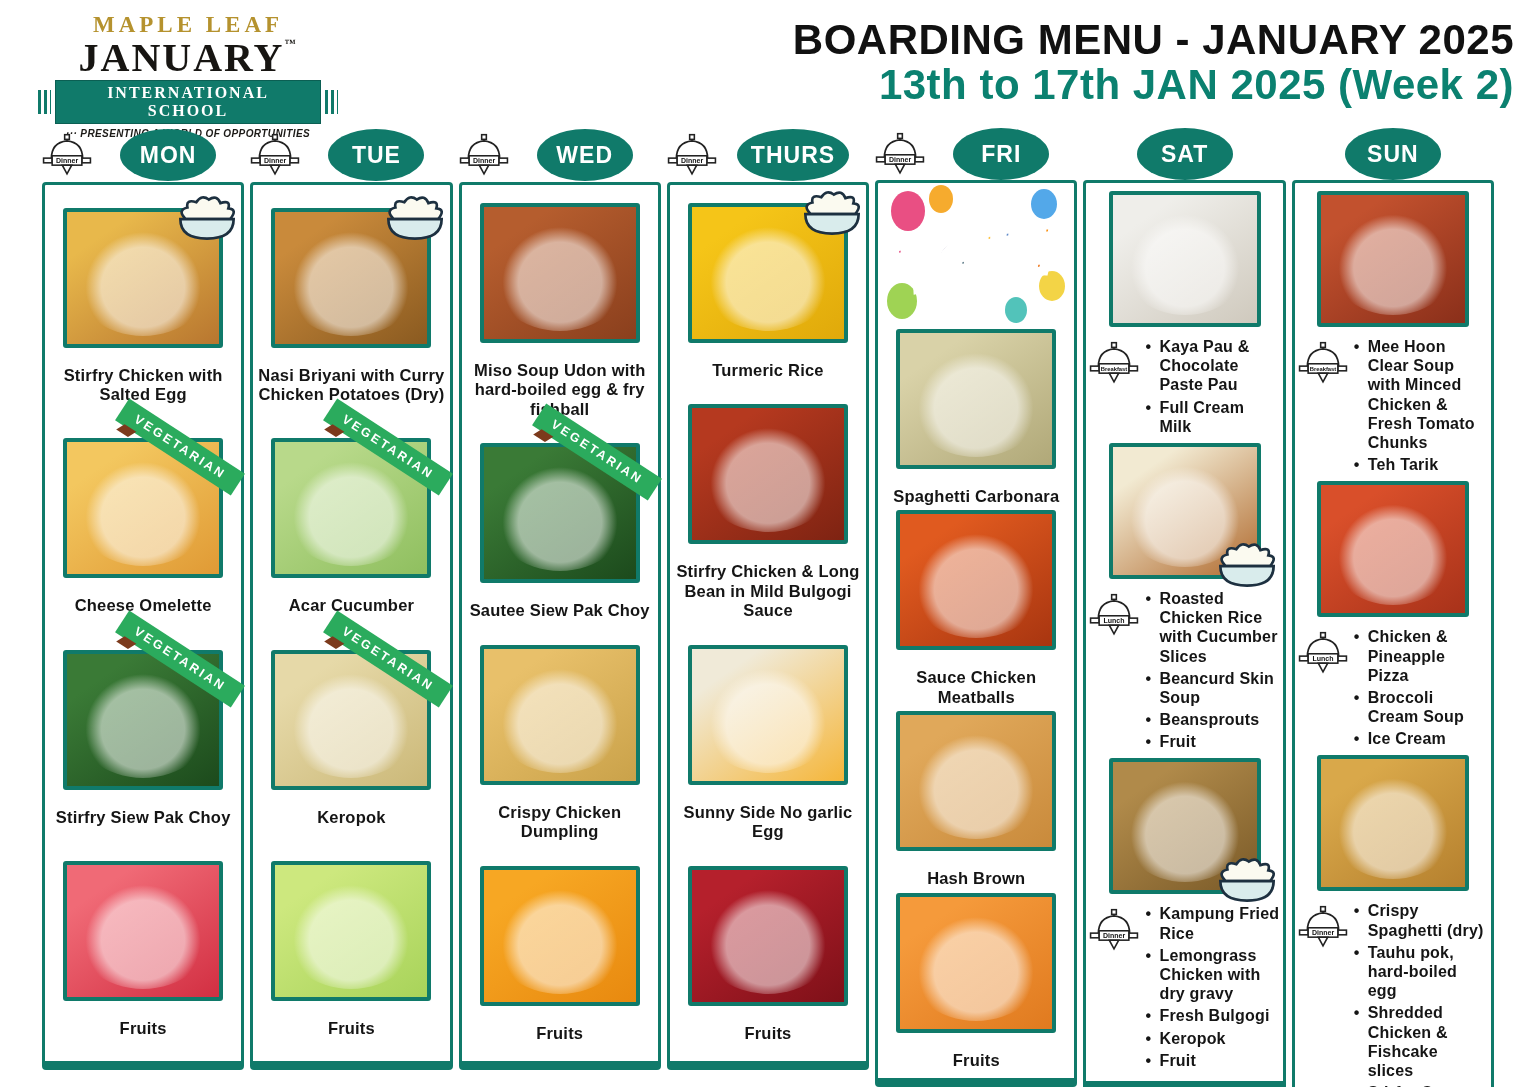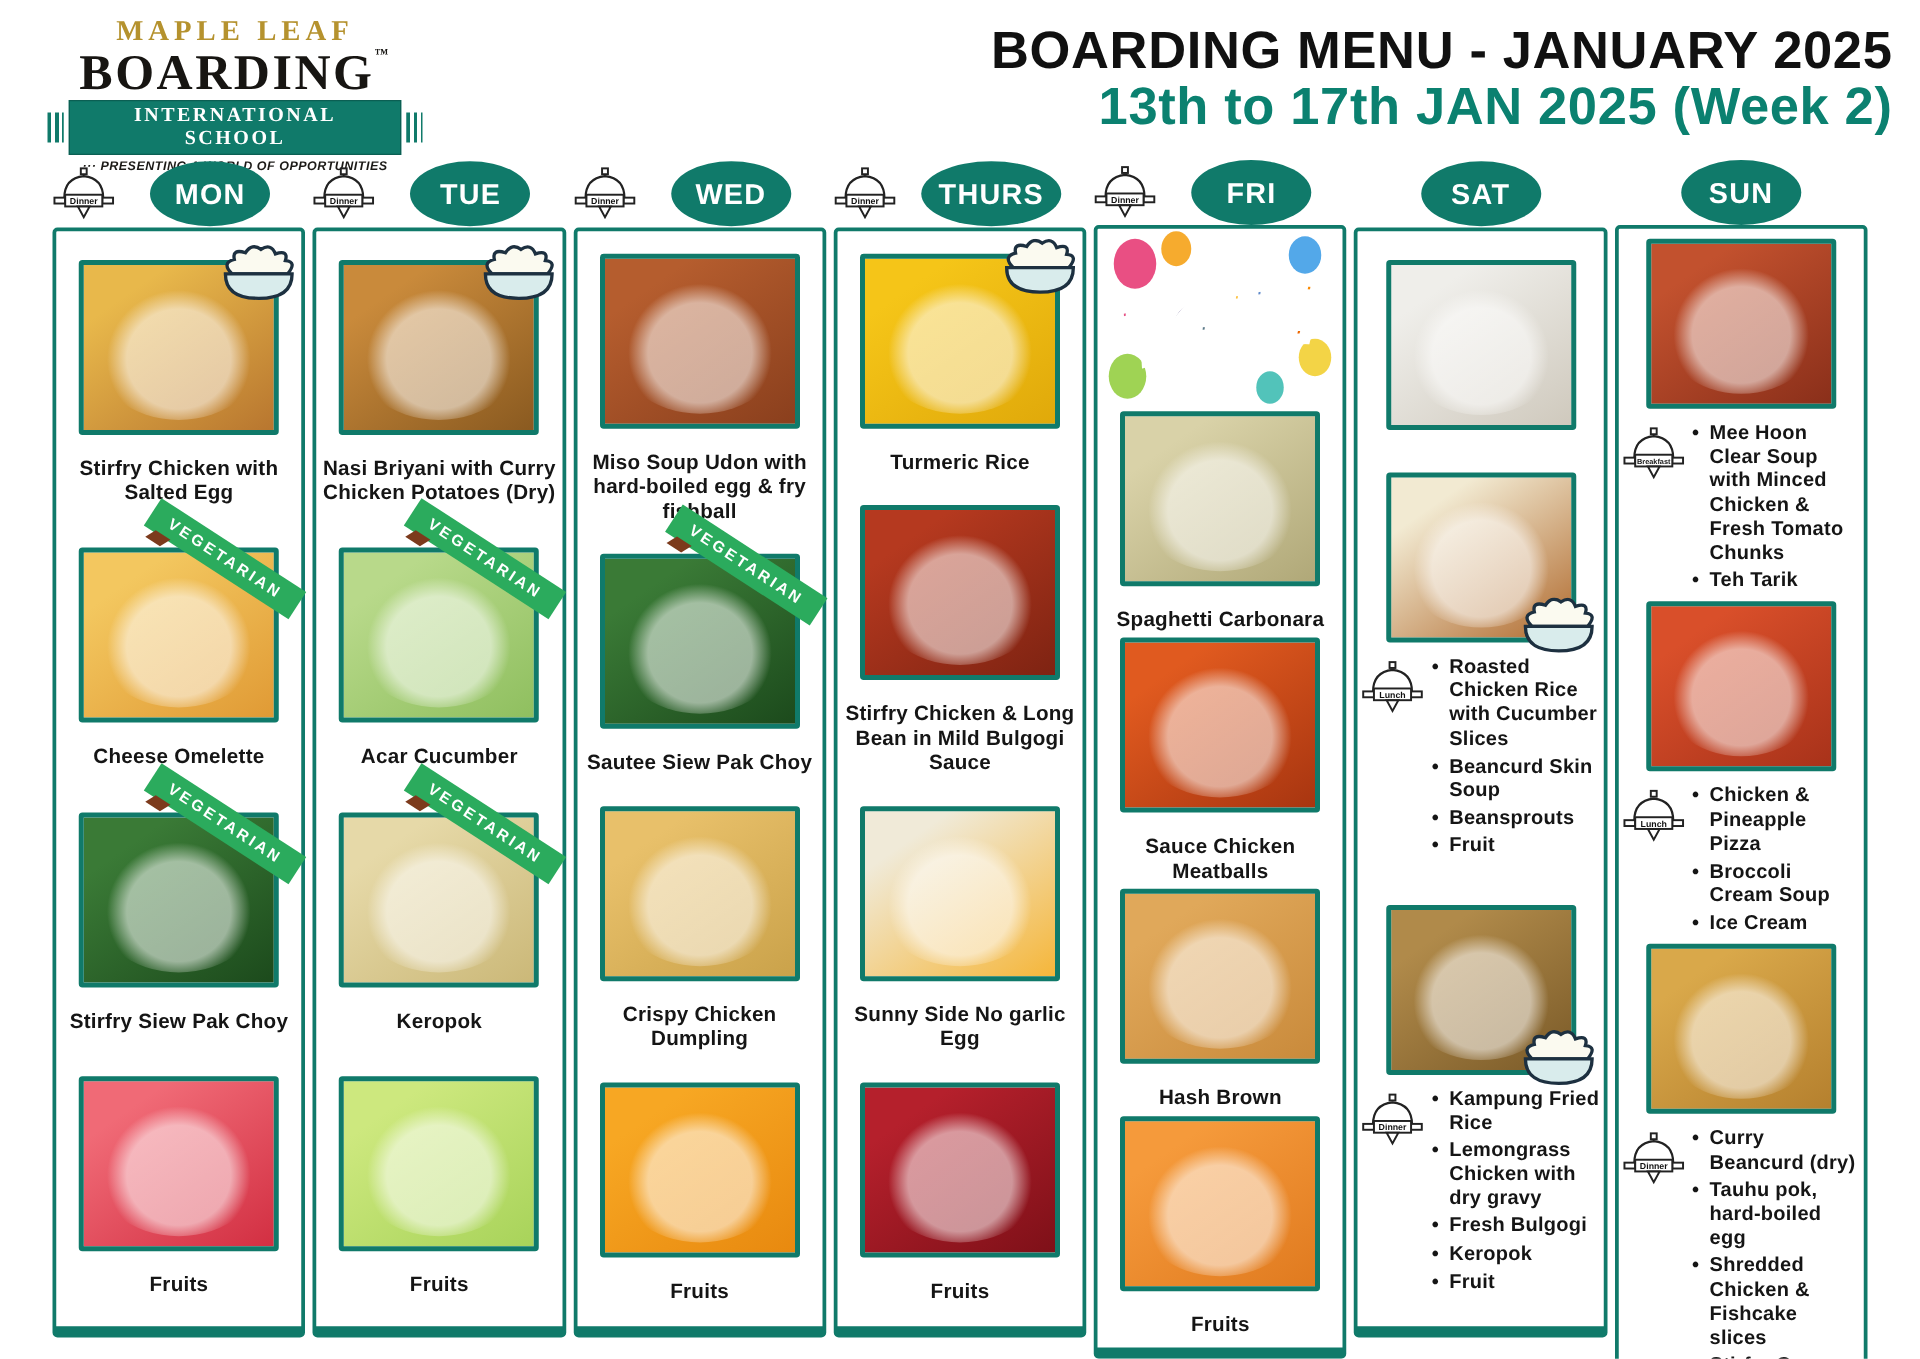--- a/index.html
+++ b/index.html
@@ -87,21 +87,21 @@
   .L4{background-image:linear-gradient(180deg,#ff9800,#e65100);transform:rotate(10deg);}
 </style>
 </head>
 <body>
 
 <div class="page">
 
   <div class="top">
     <div class="logo">
       <div class="logo-l1">MAPLE LEAF</div>
-      <div class="logo-l2"><span>BOARDING</span><span class="tm">™</span></div>
+      <div class="logo-l2"><span>JANUARY</span><span class="tm">™</span></div>
       <div class="logo-band-row">
         <span class="logo-stripes"></span>
         <span class="logo-band">INTERNATIONAL SCHOOL</span>
         <span class="logo-stripes"></span>
       </div>
       <div class="logo-tagline">··· PRESENTING A WORLD OF OPPORTUNITIES</div>
     </div>
     <div class="titles">
       <div class="title">BOARDING MENU - JANUARY 2025</div>
       <div class="subtitle">13th to 17th JAN 2025 (Week 2)</div>
@@ -347,20 +347,37 @@
       </div>
       <div class="col">
         <div class="col-header">
           <div class="day-pill">SAT</div>
         </div>
         <div class="col-box">
           <div class="meal">
             <div class="photo-wrap small">
               <div class="photo meal-photo" style="background: linear-gradient(145deg, rgb(239, 238, 234) 20%, rgb(207, 201, 189) 100%);"></div>
             </div>
+            <div class="meal-row">
+              <span class="cloche-icon">
+                <svg viewBox="0 0 64 56" width="50" height="44" aria-hidden="true">
+    <rect x="29" y="2" width="6" height="6" fill="#fff" stroke="#222" stroke-width="2"></rect>
+    <path d="M12 33 Q12 12 32 10 Q52 12 52 33 Z" fill="#fff" stroke="#222" stroke-width="2.2"></path>
+    <rect x="2" y="32" width="11" height="6" fill="#fff" stroke="#222" stroke-width="2"></rect>
+    <rect x="51" y="32" width="11" height="6" fill="#fff" stroke="#222" stroke-width="2"></rect>
+    <rect x="13" y="29" width="38" height="12" fill="#fff" stroke="#222" stroke-width="2"></rect>
+    <text x="32" y="38.5" text-anchor="middle" font-size="7.5" font-weight="bold" font-family="Liberation Sans, sans-serif" fill="#111">Breakfast</text>
+    <path d="M26 41 L38 41 L32 52 Z" fill="#fff" stroke="#222" stroke-width="2"></path>
+  </svg>
+              </span>
+              <ul class="meal-list">
+                <li>Kaya Pau &amp; Chocolate Paste Pau</li>
+                <li>Full Cream Milk</li>
+              </ul>
+            </div>
           </div>
           <div class="meal">
             <div class="photo-wrap small">
               <div class="photo meal-photo" style="background: linear-gradient(145deg, rgb(242, 234, 210) 20%, rgb(176, 106, 46) 100%);"></div>
               <span class="rice rice-bottom"><svg viewBox="0 0 72 54" width="64" height="48" aria-hidden="true">
     <path d="M12 26 Q2 16 14 13 Q12 3 24 7 Q30 -2 38 4 Q47 -2 51 8 Q63 4 60 14 Q71 15 62 26 Z" fill="#fbfaf0" stroke="#1d3040" stroke-width="3"></path>
     <path d="M6 26 Q6 48 36 48 Q66 48 66 26 Z" fill="#d9ecec" stroke="#1d3040" stroke-width="3"></path>
   </svg></span>
             </div>
             <div class="meal-row">
@@ -474,21 +491,21 @@
     <rect x="29" y="2" width="6" height="6" fill="#fff" stroke="#222" stroke-width="2"></rect>
     <path d="M12 33 Q12 12 32 10 Q52 12 52 33 Z" fill="#fff" stroke="#222" stroke-width="2.2"></path>
     <rect x="2" y="32" width="11" height="6" fill="#fff" stroke="#222" stroke-width="2"></rect>
     <rect x="51" y="32" width="11" height="6" fill="#fff" stroke="#222" stroke-width="2"></rect>
     <rect x="13" y="29" width="38" height="12" fill="#fff" stroke="#222" stroke-width="2"></rect>
     <text x="32" y="38.5" text-anchor="middle" font-size="9" font-weight="bold" font-family="Liberation Sans, sans-serif" fill="#111">Dinner</text>
     <path d="M26 41 L38 41 L32 52 Z" fill="#fff" stroke="#222" stroke-width="2"></path>
   </svg>
               </span>
               <ul class="meal-list">
-                <li>Curry Beancurd (dry)</li>
+                <li>Crispy Spaghetti (dry)</li>
                 <li>Tauhu pok, hard-boiled egg</li>
                 <li>Shredded Chicken &amp; Fishcake slices</li>
                 <li>Stirfry Green</li>
               </ul>
             </div>
           </div>
         </div>
       </div>
     </div>
 </div>

